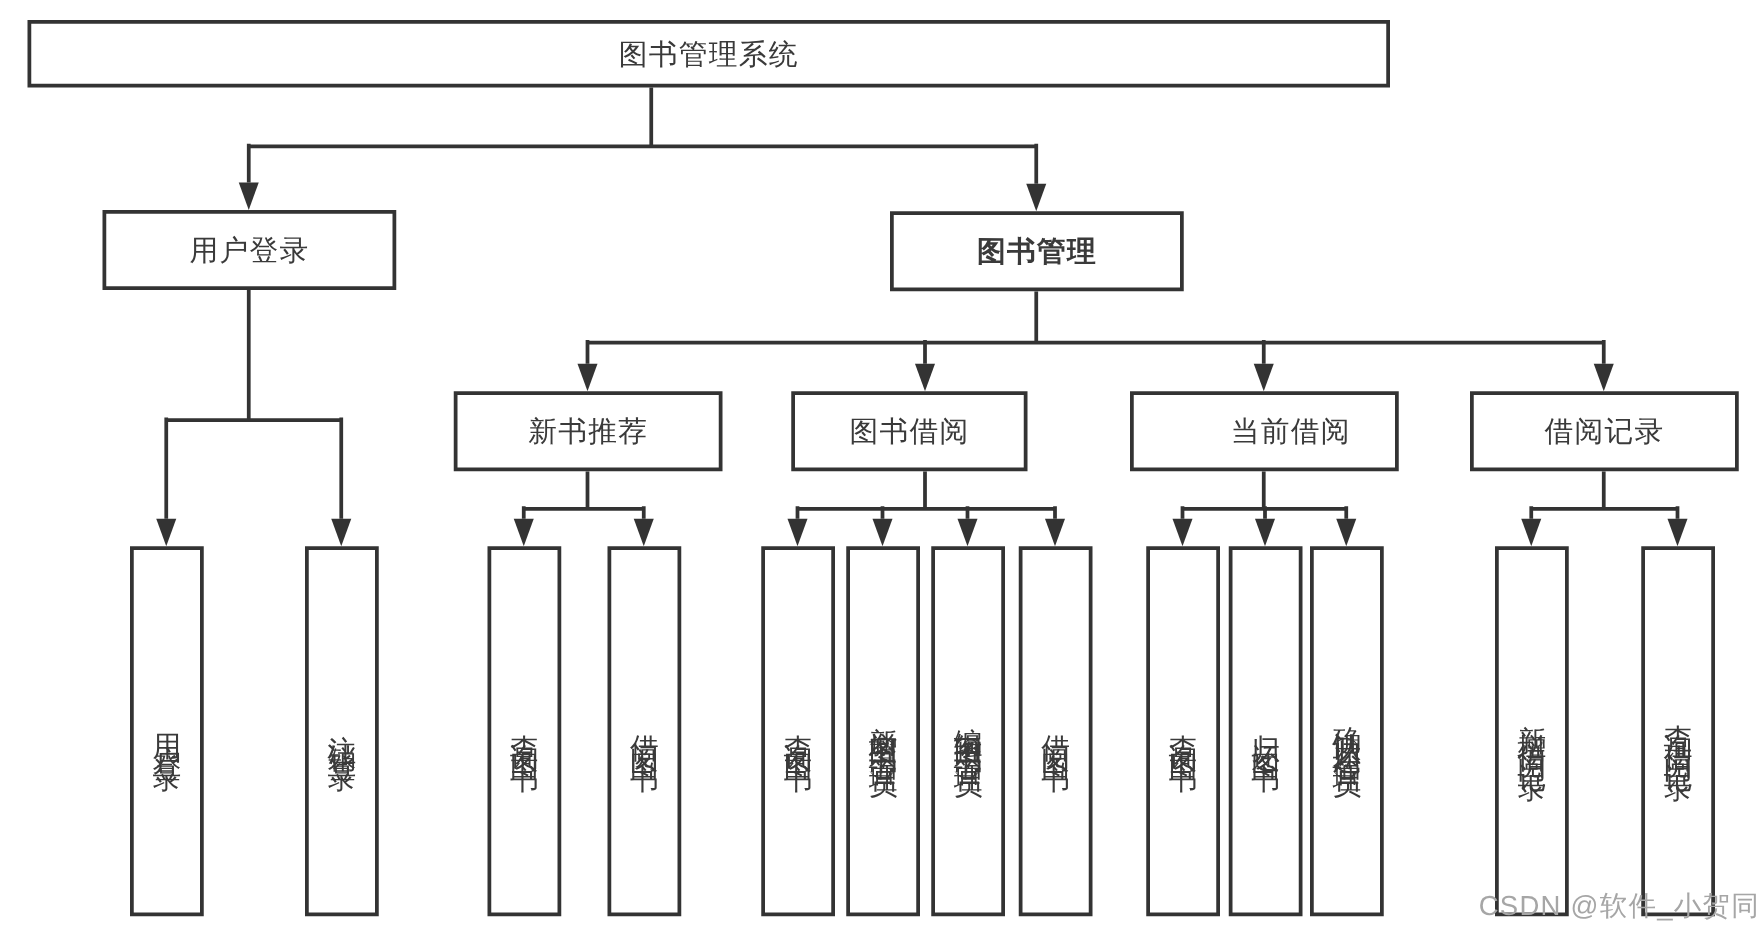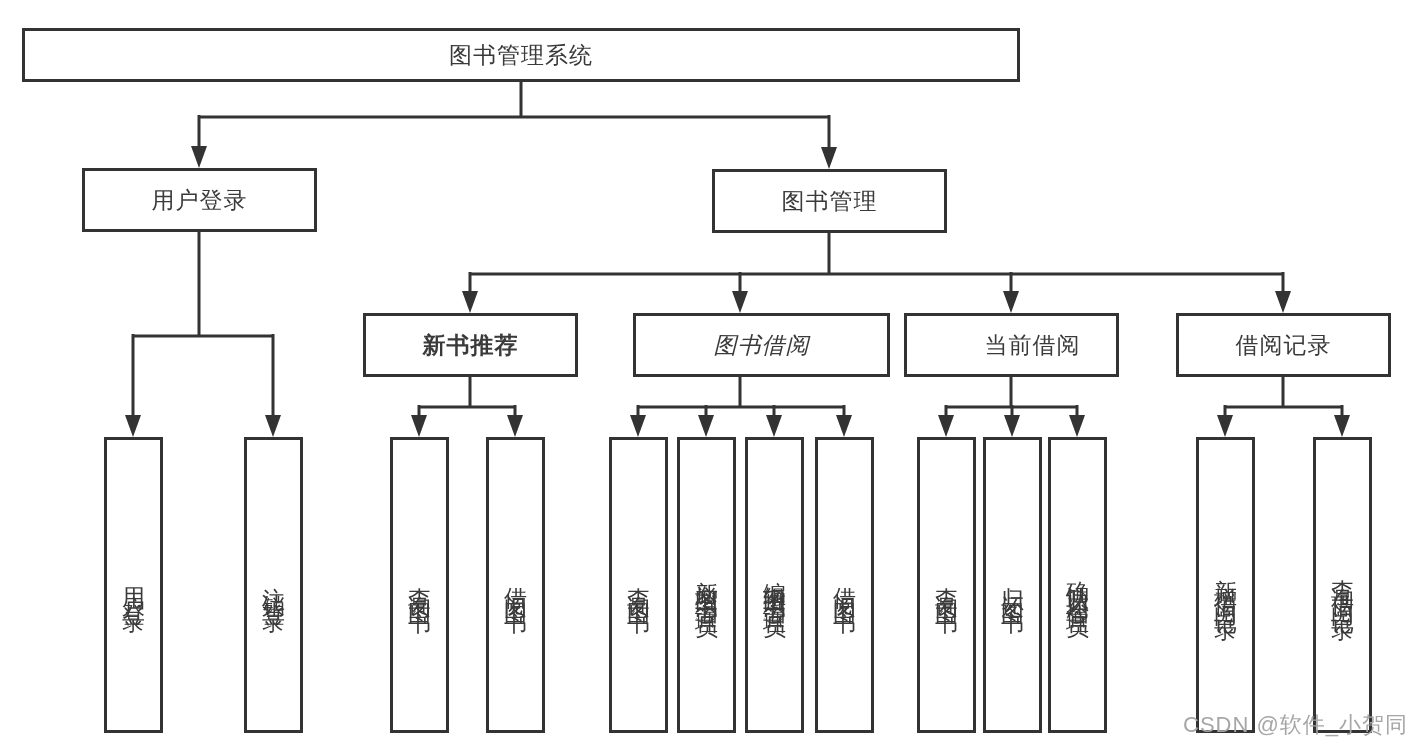--- a/index.html
+++ b/index.html
@@ -81,35 +81,35 @@
       <polygon points="766,415 782,415 774,437"></polygon>
       <polygon points="836,415 852,415 844,437"></polygon>
       <polygon points="938,415 954,415 946,437"></polygon>
       <polygon points="1004,415 1020,415 1012,437"></polygon>
       <polygon points="1069,415 1085,415 1077,437"></polygon>
       <polygon points="1217,415 1233,415 1225,437"></polygon>
       <polygon points="1334,415 1350,415 1342,437"></polygon>
     </g>
   </svg>
 
-  <div class="box" style="left:22px;top:28px;width:998px;height:54px;">
+  <div class="box" style="left:22px;top:16px;width:1090px;height:54px;">
     <span class="h-label">图书管理系统</span>
   </div>
 
   <div class="box" style="left:82px;top:168px;width:235px;height:64px;">
     <span class="h-label">用户登录</span>
   </div>
-  <div class="box" style="left:712px;top:169px;width:235px;height:64px;">
+  <div class="box" style="left:712px;top:169px;width:235px;height:64px;font-weight:bold;">
     <span class="h-label">图书管理</span>
   </div>
 
-  <div class="box" style="left:363px;top:313px;width:215px;height:64px;font-weight:bold;">
+  <div class="box" style="left:363px;top:313px;width:215px;height:64px;">
     <span class="h-label">新书推荐</span>
   </div>
-  <div class="box" style="left:633px;top:313px;width:257px;height:64px;font-style:italic;">
+  <div class="box" style="left:633px;top:313px;width:189px;height:64px;">
     <span class="h-label">图书借阅</span>
   </div>
   <div class="box" style="left:904px;top:313px;width:215px;height:64px;padding-left:42px;">
     <span class="h-label">当前借阅</span>
   </div>
   <div class="box" style="left:1176px;top:313px;width:215px;height:64px;">
     <span class="h-label">借阅记录</span>
   </div>
 
   <div class="box" style="left:104px;top:437px;width:59px;height:296px;">

